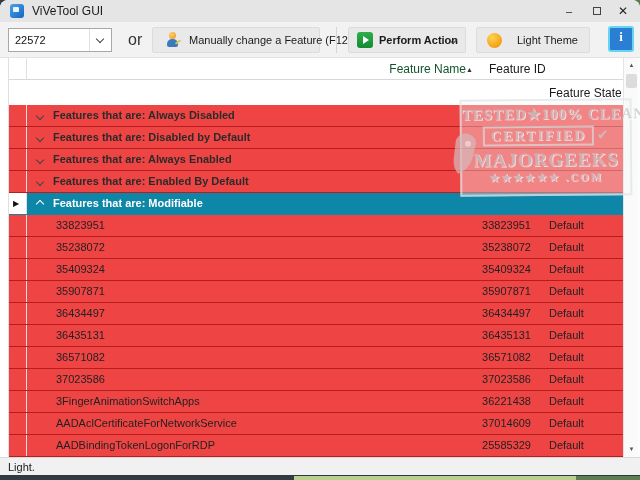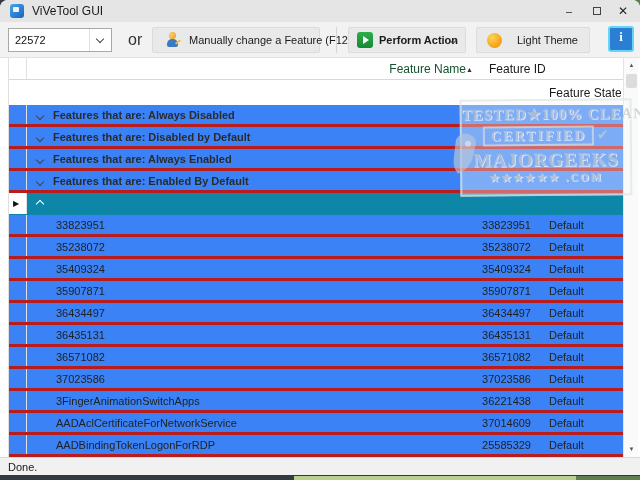--- a/index.html
+++ b/index.html
@@ -71,21 +71,21 @@
   .mag-icon { position:absolute; left:3px; top:6px; width:12px; height:12px; }
   .mag-icon::before { content:""; position:absolute; left:0; top:0; width:7px; height:7px; border:1.5px solid #555; border-radius:50%; }
   .mag-icon::after { content:""; position:absolute; left:8px; top:8px; width:4px; height:1.6px; background:#555; transform:rotate(45deg); }
   .search-input { position:absolute; left:24px; top:3px; width:200px; height:19px; border:1px solid #bfbfbf; font-size:11px; color:#222; padding:0 5px; font-family:"Liberation Sans",sans-serif; }
   .search-input::placeholder { color:#8a8a8a; }
   .updown { position:absolute; left:232px; top:3px; width:36px; height:19px; background:#e4e4e4; border:1px solid #d6d6d6; border-radius:2px; text-align:center; line-height:17px; font-size:7px; color:#333; letter-spacing:4px; padding-left:3px; }
   .gear-btn { position:absolute; left:276px; top:3px; width:40px; height:19px; background:#e4e4e4; border:1px solid #d6d6d6; border-radius:2px; }
   .gear-glyph { position:absolute; left:7px; top:0; line-height:17px; font-size:13px; color:#333; }
   .gear-chev { position:absolute; right:8px; top:7px; }
   .rows { position:absolute; left:0; top:47px; right:15px; bottom:0; overflow:hidden; }
-  .row { position:relative; height:22px; border-bottom:3px solid #b91c1c; background:#3b82f6; }
+  .row { position:relative; height:22px; border-bottom:1px solid #b91c1c; background:#ef4444; }
   .row .g-chev { position:absolute; left:28px; top:8px; }
   .row .g-label { position:absolute; left:44px; top:0; line-height:21px; font-size:11px; font-weight:600; color:#2b2b2b; }
   .row.selected { background:#0e86a8; border-bottom:1px solid #0e86a8; }
   .row.selected .g-label { color:#fff; font-weight:bold; }
   .row.selected .g-chev { border-color:#fff; }
   .row.selected::before { content:""; position:absolute; left:0; top:0; width:17px; height:100%; background:#fff; border-right:1px solid #e0e0e0; }
   .sel-arrow { position:absolute; left:4px; top:6px; font-size:8px; color:#111; z-index:2; }
   .cell-name { position:absolute; left:47px; top:0; line-height:21px; font-size:11px; color:#222; }
   .cell-id { position:absolute; left:420px; width:102px; top:0; line-height:21px; font-size:11px; color:#222; text-align:right; }
   .cell-state { position:absolute; left:540px; top:0; line-height:21px; font-size:11px; color:#222; }
@@ -199,20 +199,21 @@
         </div>
 
   <div class="row">
     <span class="g-chev chev chev-down"></span>
     <span class="g-label">Features that are: Enabled By Default</span>
   <span class="gutter-line"></span>
         </div>
 
   <div class="row selected" style="background: rgb(14, 134, 168);">
     <span class="g-chev chev chev-up"></span>
+    <span class="g-label">Features that are: Modifiable</span>
   <span class="sel-arrow">▶</span>
         </div>
 
   <div class="row">
     <span class="cell-name">33823951</span>
     <span class="cell-id">33823951</span>
     <span class="cell-state">Default</span>
   <span class="gutter-line"></span>
         </div>
 
@@ -299,16 +300,16 @@
       <path d="M8 10 Q14 0 24 6 Q30 10 27 18 L24 30 Q20 40 10 44 Q4 38 6 26 Z" fill="#cfd4d7" opacity="0.8"></path>
       <circle cx="20" cy="14" r="3" fill="#f2f4f5"></circle>
     </svg>
     <div class="wm-line1">TESTED★100% CLEAN</div>
     <div><span class="wm-line2">CERTIFIED</span> <span class="wm-check">✔</span></div>
     <div class="wm-line3">MAJORGEEKS</div>
     <div class="wm-line4">★★★★★★ .COM</div>
   </div>
 
   <div class="statusbar">
-    <span class="status-text">Done.</span>
+    <span class="status-text">Light.</span>
   </div>
 
 </div>
 
 </body></html>

